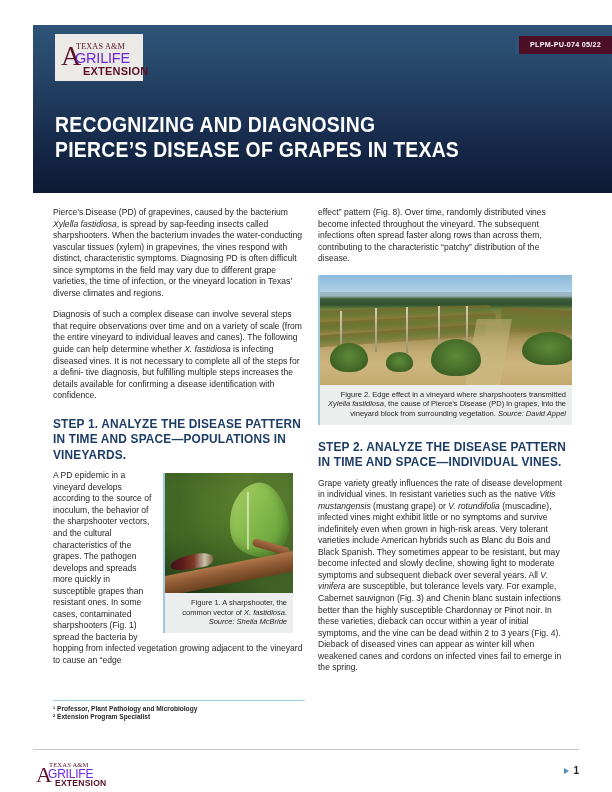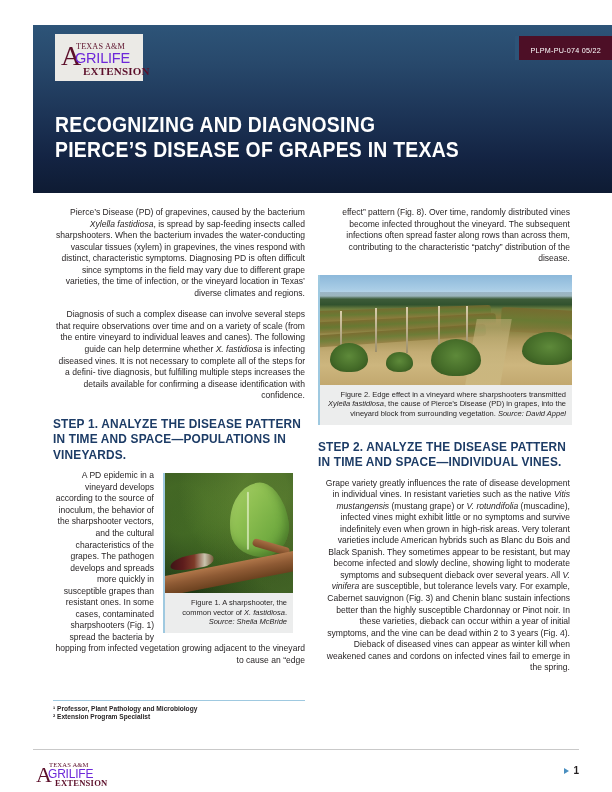--- a/index.html
+++ b/index.html
@@ -70,38 +70,38 @@
     font-family: Liberation Sans, sans-serif;
     font-size: 14.5px;
     letter-spacing: -0.2px;
     color: #6d28d9;
     white-space: nowrap;
   }
   .logo-ext {
     position: absolute;
     left: 24px;
     top: 28px;
-    font-family: Liberation Serif, serif;
+    font-family: Liberation Sans, sans-serif;
     font-size: 11px;
     font-weight: bold;
     letter-spacing: 0.2px;
     color: #5c0f2a;
     white-space: nowrap;
   }
 
   #pub-badge {
     position: absolute;
     right: 0px;
     top: 11px;
     background: #4d0f26;
     color: #ffffff;
     font-size: 7.2px;
-    font-weight: normal;
+    font-weight: bold;
     letter-spacing: 0.25px;
-    padding: 10px 11px 5px 11px;
+    padding: 4px 11px 5px 11px;
     white-space: nowrap;
     border-left: 4px solid #2d5478;
   }
 
   #banner-title {
     position: absolute;
     left: 22px;
     top: 87px;
     color: #ffffff;
     font-family: "Liberation Sans Narrow", "Liberation Sans", sans-serif;
@@ -139,21 +139,21 @@
   #col-right {
     position: absolute;
     left: 318px;
     top: 207px;
     width: 252px;
   }
   p.body {
     margin: 0 0 10px 0;
     font-size: 8.55px;
     line-height: 11.55px;
-    text-align: right;
+    text-align: left;
     color: #231f20;
   }
   p.body.last { margin-bottom: 0; }
   i { font-style: italic; }
 
   h2.step {
     margin: 14px 0 8px 0;
     font-family: "Liberation Sans Narrow", "Liberation Sans", sans-serif;
     font-size: 13.2px;
     font-weight: bold;

